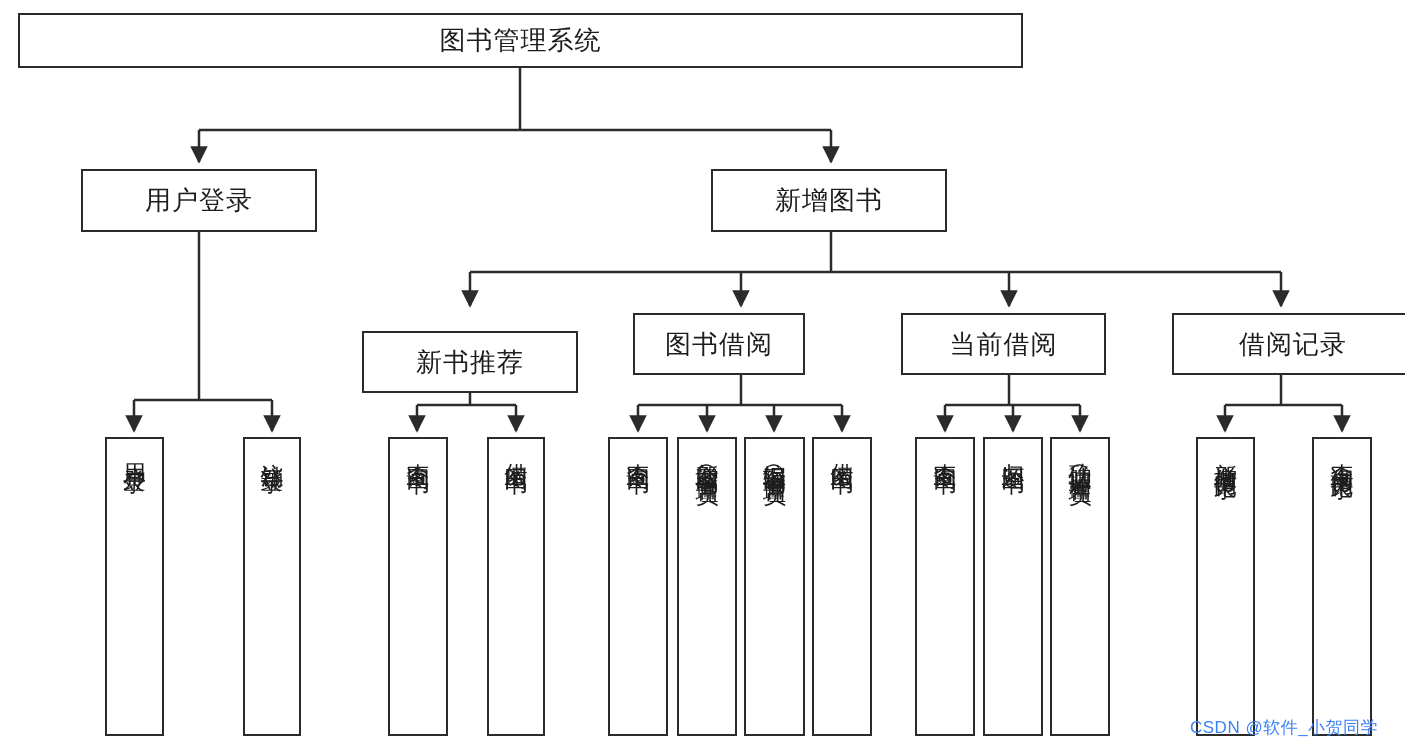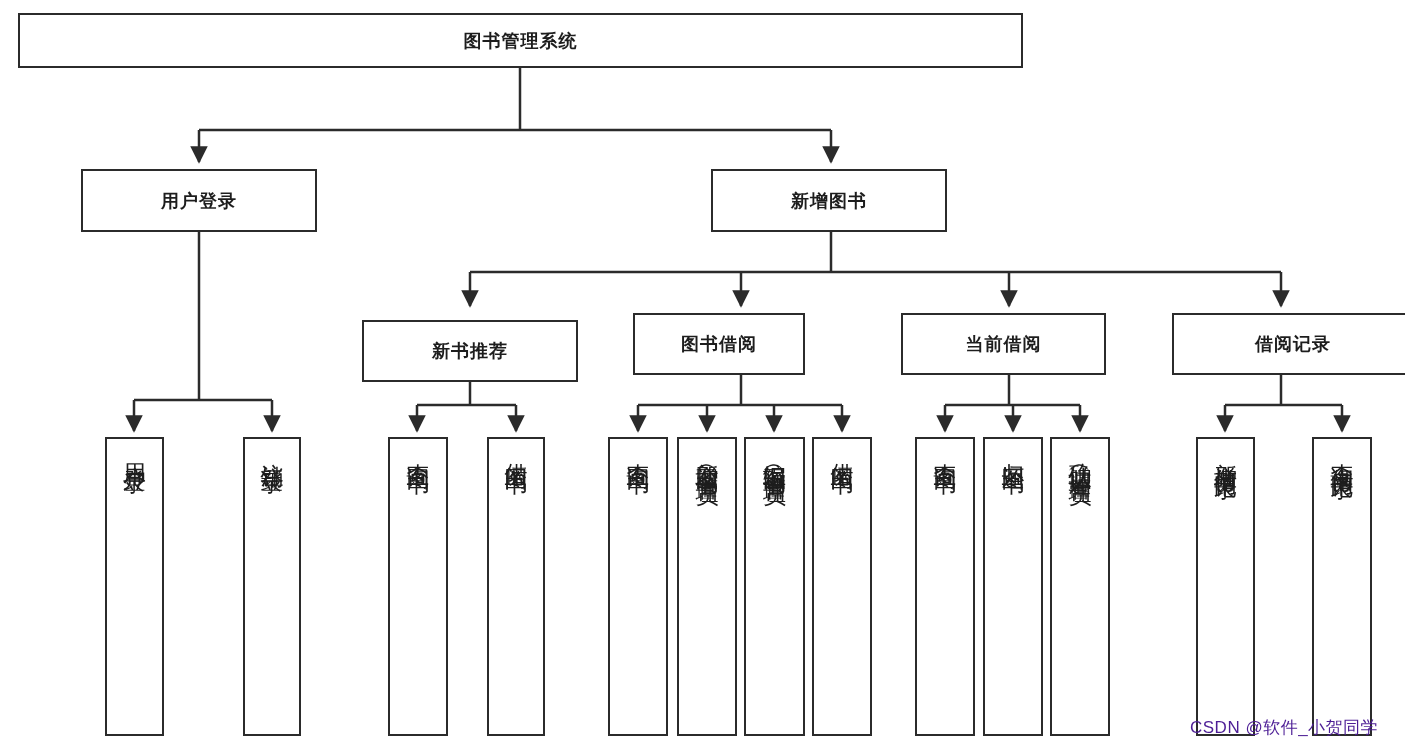--- a/index.html
+++ b/index.html
@@ -26,40 +26,39 @@
     position: absolute;
     box-sizing: border-box;
     background: #ffffff;
     border: 2.5px solid #2b2b2b;
     display: flex;
     align-items: center;
     justify-content: center;
     color: #1d1d1d;
   }
   .node.horiz {
-    font-size: 18px;
+    font-size: 26px;
     letter-spacing: 1px;
-    font-weight: bold;
   }
   .node.vert {
     font-size: 23px;
     align-items: flex-start;
     padding-top: 6px;
   }
   .vlabel {
     writing-mode: vertical-rl;
     text-orientation: upright;
     letter-spacing: 3px;
     line-height: 1;
     white-space: nowrap;
   }
   .watermark {
     position: absolute;
     font-size: 17px;
-    color: #4c1d95;
+    color: #3b82f6;
     letter-spacing: 0.5px;
     white-space: nowrap;
   }
 </style>
 </head>
 <body>
 
 <div id="canvas">
 
   <svg id="edges" viewBox="0 0 1405 747">
@@ -116,21 +115,21 @@
     <span>图书管理系统</span>
   </div>
 
   <div class="node horiz" style="left:81px; top:169px; width:236px; height:63px;">
     <span>用户登录</span>
   </div>
   <div class="node horiz" style="left:711px; top:169px; width:236px; height:63px;">
     <span>新增图书</span>
   </div>
 
-  <div class="node horiz" style="left:362px; top:320px; width:216px; height:62px;">
+  <div class="node horiz" style="left:362px; top:331px; width:216px; height:62px;">
     <span>新书推荐</span>
   </div>
   <div class="node horiz" style="left:633px; top:313px; width:172px; height:62px;">
     <span>图书借阅</span>
   </div>
   <div class="node horiz" style="left:901px; top:313px; width:205px; height:62px;">
     <span>当前借阅</span>
   </div>
   <div class="node horiz" style="left:1172px; top:313px; width:242px; height:62px;align-items:center;">
     <span>借阅记录</span>

